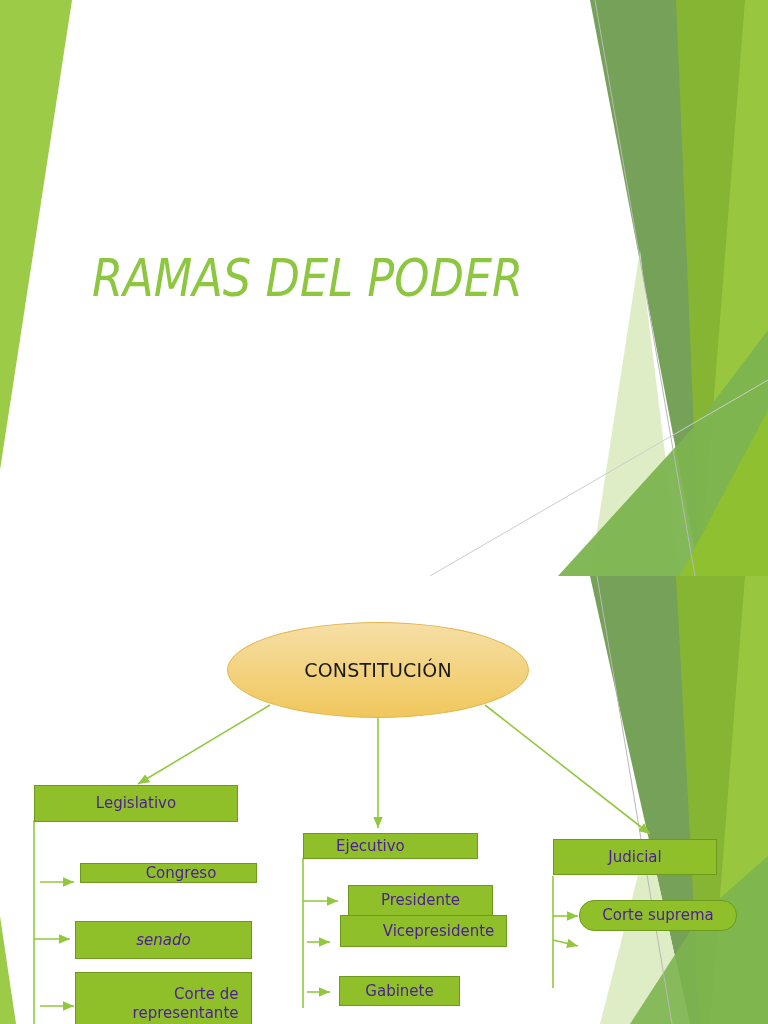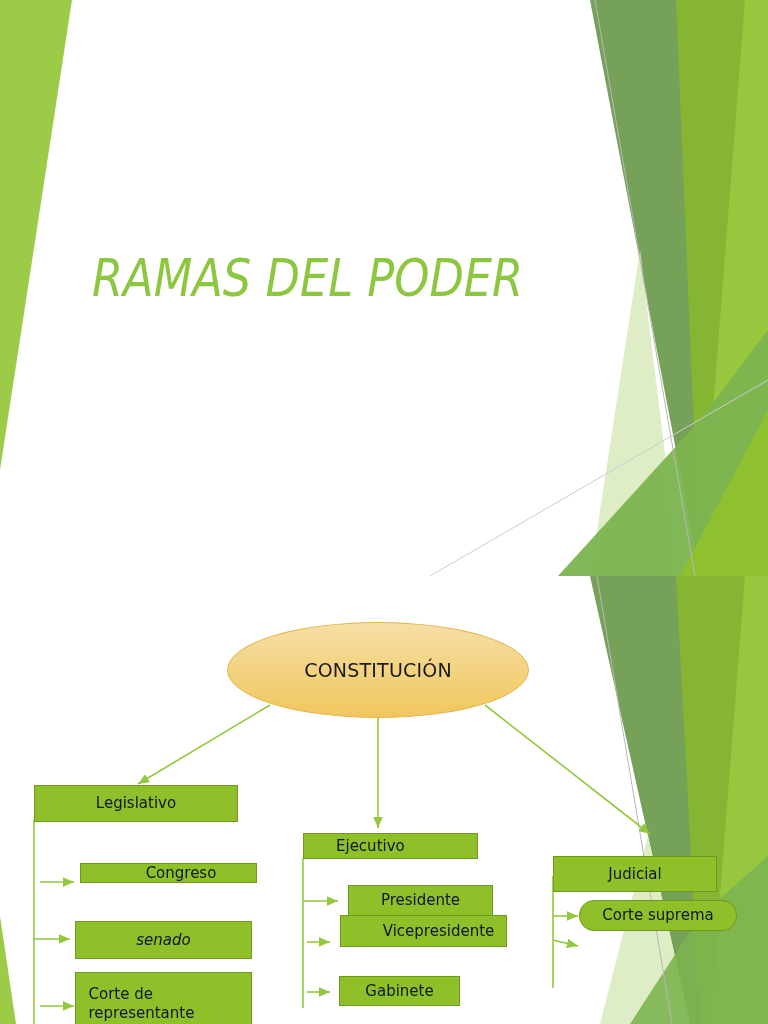--- a/index.html
+++ b/index.html
@@ -7,21 +7,21 @@
   .slide { position:absolute; left:0; width:768px; overflow:hidden; background:#ffffff; }
   #slide1 { top:0; height:576px;font-style:italic; }
   #slide2 { top:576px; height:448px; }
   svg.deco { position:absolute; left:0; top:0; }
   .title { position:absolute; left:92px; top:248px; font-size:52px; color:#8dc63f; letter-spacing:0px; transform:scaleX(0.86); transform-origin:left top; white-space:nowrap; }
   .ellipse { position:absolute; left:227px; top:46px; width:302px; height:96px; border-radius:50%;
     background:linear-gradient(#f6dfa6, #f0c75c); border:1px solid #e3b44b; box-sizing:border-box;
     display:flex; align-items:center; justify-content:center; }
   .ellipse span { font-size:19px; color:#1a1a1a; font-weight:normal; letter-spacing:0.2px; }
   .box { position:absolute; background:#8fc02a; border:1.5px solid #6d9a1e; box-sizing:border-box;
-    color:#0f172a; display:flex; align-items:center; justify-content:center; text-align:left; font-size:15px; line-height:19px; }
+    color:#4c1d95; display:flex; align-items:center; justify-content:center; text-align:right; font-size:15px; line-height:19px; }
   svg.lines { position:absolute; left:0; top:0; }
 </style>
 </head>
 <body>
 
 <div id="slide1" class="slide">
   <svg class="deco" width="768" height="576">
     <polygon points="0,0 72,0 0,470" fill="#9ccb48"></polygon>
     <polygon points="590,0 700,0 740,576 700,576" fill="#6f9c4f" opacity="0.95"></polygon>
     <polygon points="676,0 755,0 720,576 700,576" fill="#86b534"></polygon>
@@ -96,19 +96,19 @@
   <div class="box" style="left:341px;top:309px;width:145px;height:31px;margin-left:7px;">
     <span>Presidente</span>
   </div>
   <div class="box" style="left:340px;top:339px;width:167px;height:32px;padding-left:30px;">
     <span>Vicepresidente</span>
   </div>
   <div class="box" style="left:339px;top:400px;width:121px;height:30px;">
     <span>Gabinete</span>
   </div>
 
-  <div class="box" style="left:553px;top:263px;width:164px;height:36px;margin-top:17px;">
+  <div class="box" style="left:553px;top:263px;width:164px;height:36px;">
     <span>Judicial</span>
   </div>
   <div class="box" style="left:579px;top:324px;width:158px;height:31px;border-radius:15px;">
     <span>Corte suprema</span>
   </div>
 </div>
 
 </body></html>

